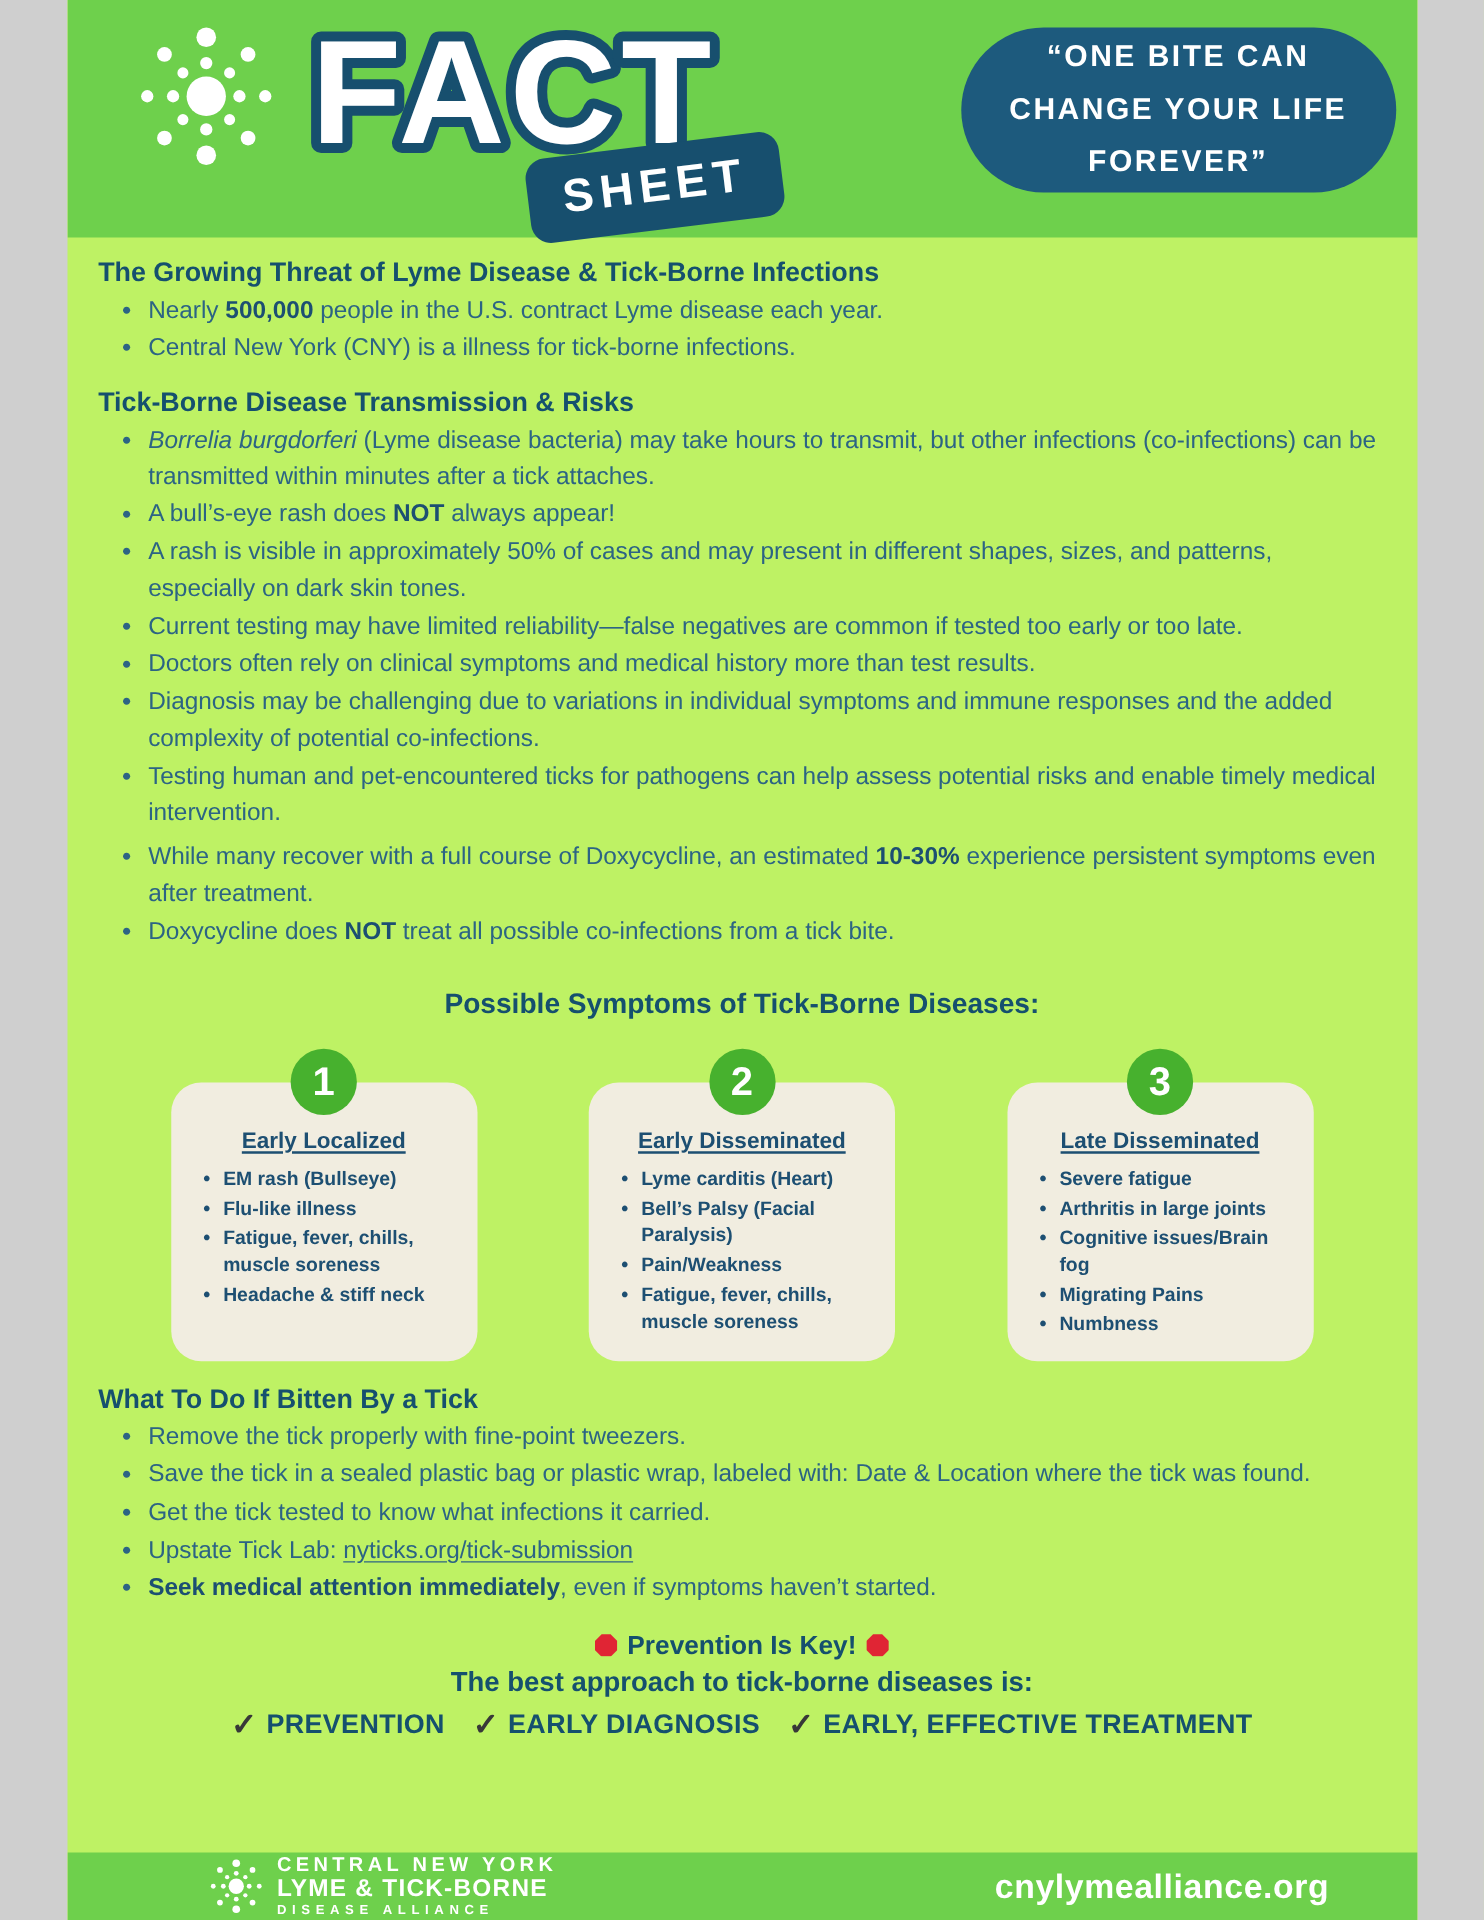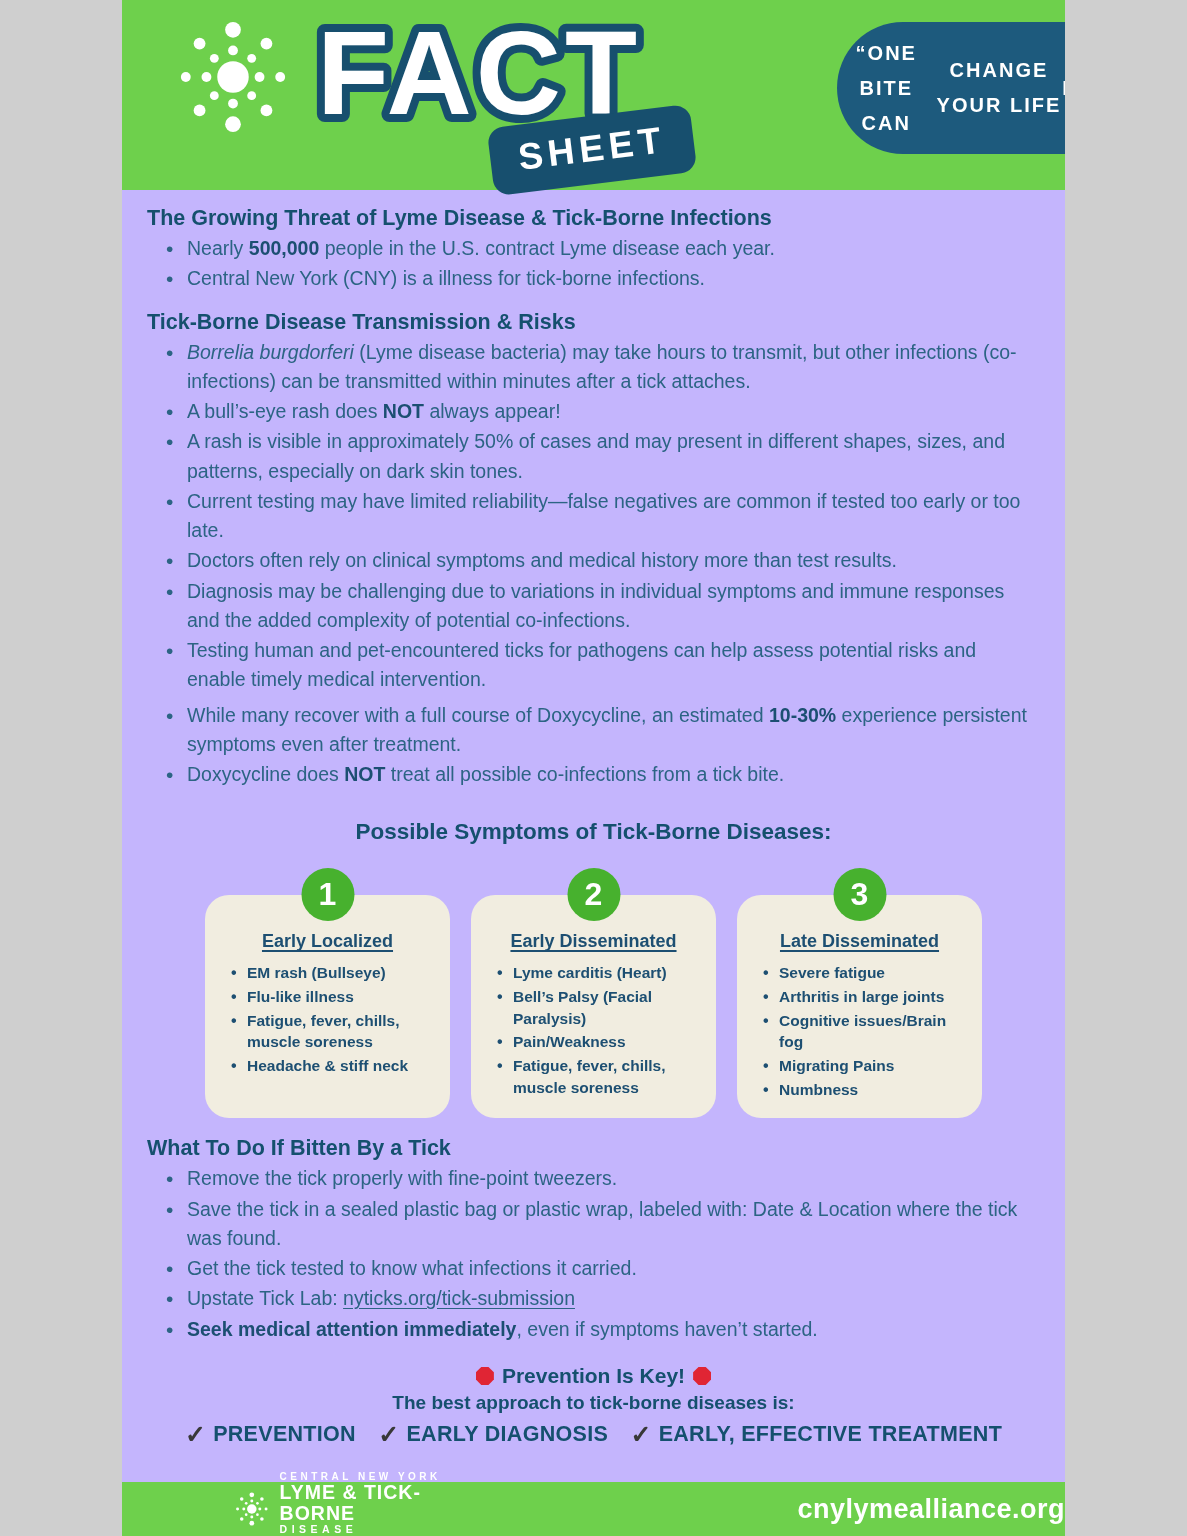--- a/index.html
+++ b/index.html
@@ -1,34 +1,34 @@
 <!DOCTYPE html>
 <html><head>
 <meta charset="utf-8">
 <style>
   html,body { margin:0; padding:0; background:#cfcfcf; }
   .page {
-    position:relative; width:943px; height:1536px; background:#c4b5fd;
+    position:relative; width:1080px; height:1536px; background:#bef264;
     font-family:"Liberation Sans", sans-serif; overflow:hidden; margin:0 auto;text-decoration:underline;
   }
 
   
   .banner { position:absolute; top:0; left:0; width:100%; height:190px; background:#6ed04c; }
   .burst-big { position:absolute; left:52px; top:18px; width:118px; height:118px; }
   .fact-svg { position:absolute; left:185px; top:2px; }
   .sheet-badge {
     position:absolute; left:368px; top:116px; transform:rotate(-7deg);
     background:#174f6e; color:#ffffff; font-weight:900; font-size:37px;
     letter-spacing:5px; padding:12px 28px 14px; border-radius:16px;
   }
   .quote-pill {
     position:absolute; left:715px; top:22px; width:348px; height:132px;
     background:#1d5a7d; border-radius:70px; color:#ffffff;
-    display:flex; flex-direction:row; justify-content:center; align-items:center;
-    font-weight:bold; font-size:20px; letter-spacing:2px; line-height:1.75;
+    display:flex; flex-direction:column; justify-content:center; align-items:center;
+    font-weight:bold; font-size:24px; letter-spacing:2px; line-height:1.75;
     text-align:center;
   }
 
   
   .content { position:absolute; top:198px; left:25px; right:25px; color:#2c6484; }
   h2.sec-title { color:#15506e; font-size:21.5px; font-weight:bold; margin:16px 0 3px 0; }
   h2.sec-title:first-child { margin-top:8px; }
   ul.bullets { margin:2px 0 6px 0; padding:0 0 0 40px; font-size:19.5px; line-height:1.5; }
   ul.bullets li { list-style:none; position:relative; margin:1px 0; }
   ul.bullets li::before { content:"•"; position:absolute; left:-21px; top:-1px; font-size:21px; color:#2c6484; }
@@ -58,34 +58,34 @@
   ul.card-list li { list-style:none; position:relative; margin:2px 0; }
   ul.card-list li::before { content:"•"; position:absolute; left:-16px; top:0; font-size:16px; }
 
   
   .prevention { text-align:center; margin-top:20px; color:#15506e; }
   .prev1 { font-size:21px; font-weight:bold; }
   .octagon {
     display:inline-block; width:18px; height:18px; background:#e02534; margin:0 8px; vertical-align:-2px;
     clip-path:polygon(30% 0%,70% 0%,100% 30%,100% 70%,70% 100%,30% 100%,0% 70%,0% 30%);
   }
-  .prev2 { font-size:19px; font-weight:bold; margin-top:4px; }
+  .prev2 { font-size:22px; font-weight:bold; margin-top:4px; }
   .prev3 { font-size:21.5px; font-weight:900; margin-top:6px; letter-spacing:0.3px; }
   .check { color:#383838; font-weight:900; font-size:25px; margin:0 7px 0 16px; vertical-align:-2px; }
   .check-item:first-child .check { margin-left:0; }
 
   
   .footer {
     position:absolute; bottom:0; left:0; width:100%; height:54px; background:#6ed04c;
     display:flex; align-items:center;
   }
   .footer-logo { display:flex; align-items:center; margin-left:112px; }
   .burst-small { width:46px; height:46px; margin-right:10px; }
   .org-lines { color:#ffffff; line-height:1.1; }
-  .org1 { font-size:10px; font-weight:bold; letter-spacing:3.5px; }
+  .org1 { font-size:16px; font-weight:bold; letter-spacing:3.5px; }
   .org2 { font-size:19.5px; font-weight:900; letter-spacing:1px; }
   .org3 { font-size:10.5px; font-weight:bold; letter-spacing:4.5px; }
   .website { color:#ffffff; font-weight:900; font-size:27px; margin-left:350px; letter-spacing:0.5px; }
 </style>
 </head>
 <body>
 
 <div class="page">
 
   <header class="banner">

